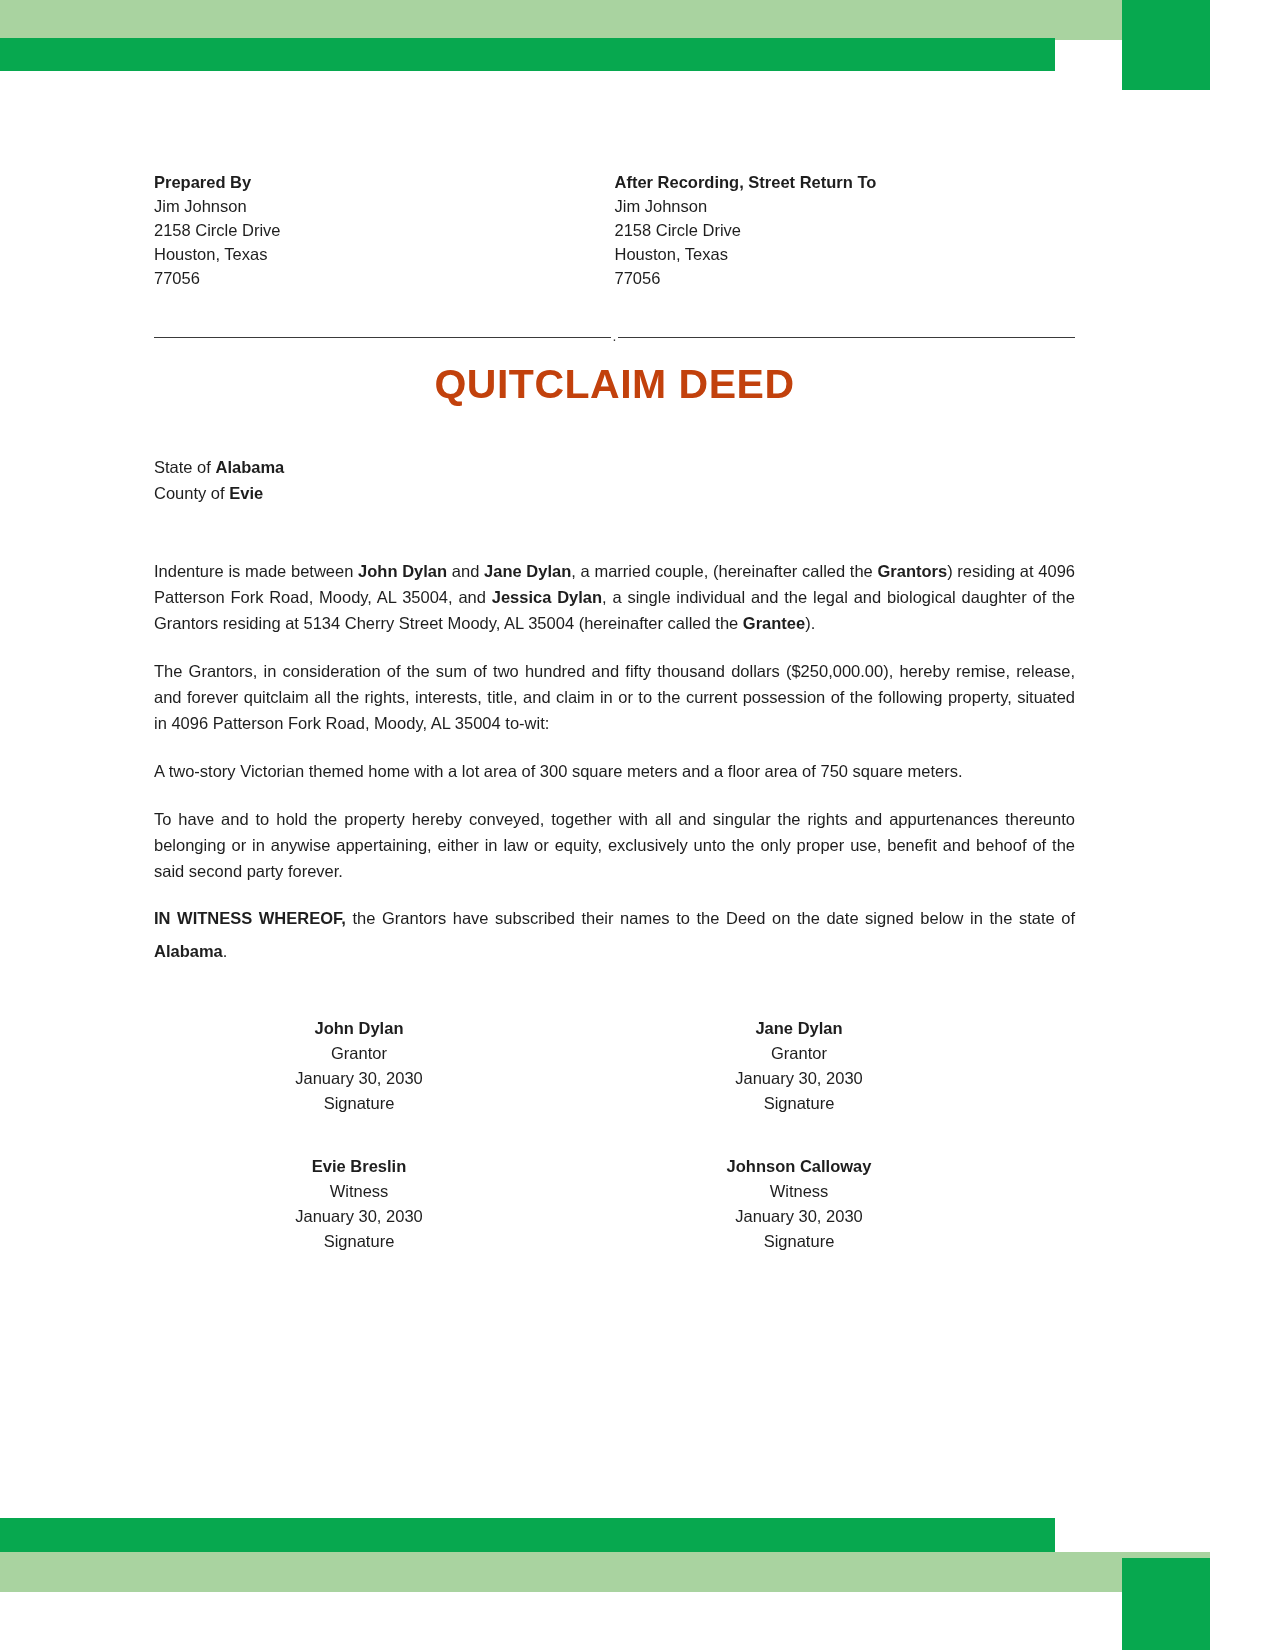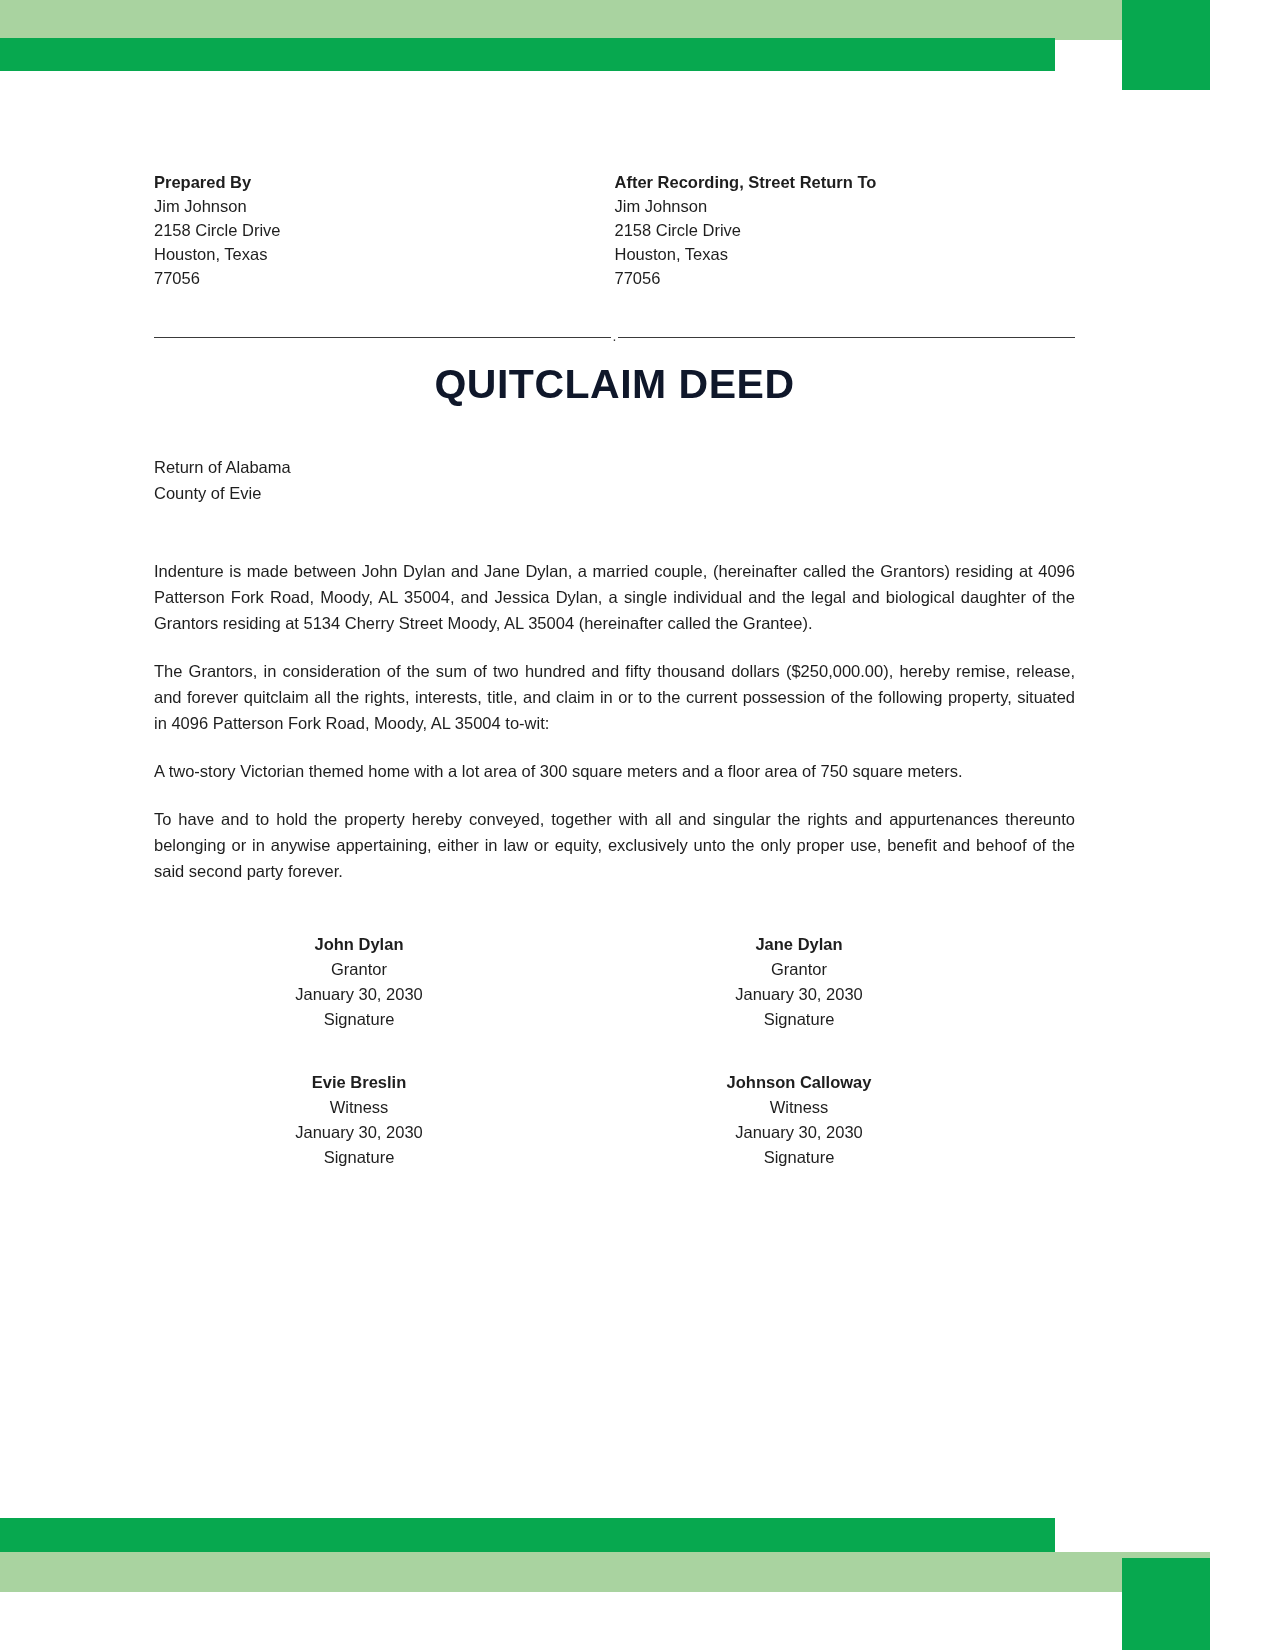--- a/index.html
+++ b/index.html
@@ -42,32 +42,32 @@
   .divider .seg { flex: 1; border-top: 1.5px solid #3a3a3a; }
   .divider .dot { padding: 0 2px; font-size: 14px; line-height: 2px; color: #3a3a3a; position: relative; top: -1px; }
 
   .title {
     margin: 22px 0 8px 0;
     text-align: center;
     font-size: 41px;
     line-height: 48px;
     font-weight: 700;
     letter-spacing: 0.5px;
-    color: #0f172a;
+    color: #c2410c;
   }
 
   .jurisdiction { margin-top: 46px; }
   .jline { line-height: 26px; }
 
   .para { margin: 22px 0 0 0; text-align: justify; }
   .para.first { margin-top: 52px; }
   .para.loose { line-height: 33px; margin-top: 18px; }
   .para.signed { margin-top: 52px; }
 
-  .bold, .seg-b { font-weight: 400; }
+  .bold, .seg-b { font-weight: 700; }
 
   .sig-row { display: flex; margin-top: 48px; }
   .sig-row.witnesses { margin-top: 38px; }
   .sig-col { width: 410px; text-align: center; line-height: 25px; }
   .sig-col + .sig-col { margin-left: 30px; }
   .sig-name { font-weight: 700; }
 </style>
 </head>
 <body>
 
@@ -98,32 +98,33 @@
 
     <div class="divider">
       <span class="seg"></span>
       <span class="dot">.</span>
       <span class="seg"></span>
     </div>
 
     <h1 class="title">QUITCLAIM DEED</h1>
 
     <div class="jurisdiction">
-      <div class="jline"><span>Return of </span><span class="seg-b">Alabama</span></div>
+      <div class="jline"><span>State of </span><span class="seg-b">Alabama</span></div>
       <div class="jline"><span>County of </span><span class="seg-b">Evie</span></div>
     </div>
 
     <p class="para first"><span>Indenture is made between </span><span class="seg-b">John Dylan</span><span> and </span><span class="seg-b">Jane Dylan</span><span>, a married couple, (hereinafter called the </span><span class="seg-b">Grantors</span><span>) residing at 4096 Patterson Fork Road, Moody, AL 35004, and </span><span class="seg-b">Jessica Dylan</span><span>, a single individual and the legal and biological daughter of the Grantors residing at 5134 Cherry Street Moody, AL 35004 (hereinafter called the </span><span class="seg-b">Grantee</span><span>).</span></p>
 
     <p class="para"><span>The Grantors, in consideration of the sum of two hundred and fifty thousand dollars ($250,000.00), hereby remise, release, and forever quitclaim all the rights, interests, title, and claim in or to the current possession of the following property, situated in 4096 Patterson Fork Road, Moody, AL 35004 to-wit:</span></p>
 
     <p class="para"><span>A two-story Victorian themed home with a lot area of 300 square meters and a floor area of 750 square meters.</span></p>
 
     <p class="para"><span>To have and to hold the property hereby conveyed, together with all and singular the rights and appurtenances thereunto belonging or in anywise appertaining, either in law or equity, exclusively unto the only proper use, benefit and behoof of the said second party forever.</span></p>
 
+    <p class="para loose"><span class="seg-b">IN WITNESS WHEREOF,</span><span> the Grantors have subscribed their names to the Deed on the date signed below in the state of </span><span class="seg-b">Alabama</span><span>.</span></p>
 
     <div class="sig-row grantors">
       <div class="sig-col">
         <div class="sig-name">John Dylan</div>
         <div class="sig-role">Grantor</div>
         <div class="sig-date">January 30, 2030</div>
         <div class="sig-label">Signature</div>
       </div>
       <div class="sig-col">
         <div class="sig-name">Jane Dylan</div>

